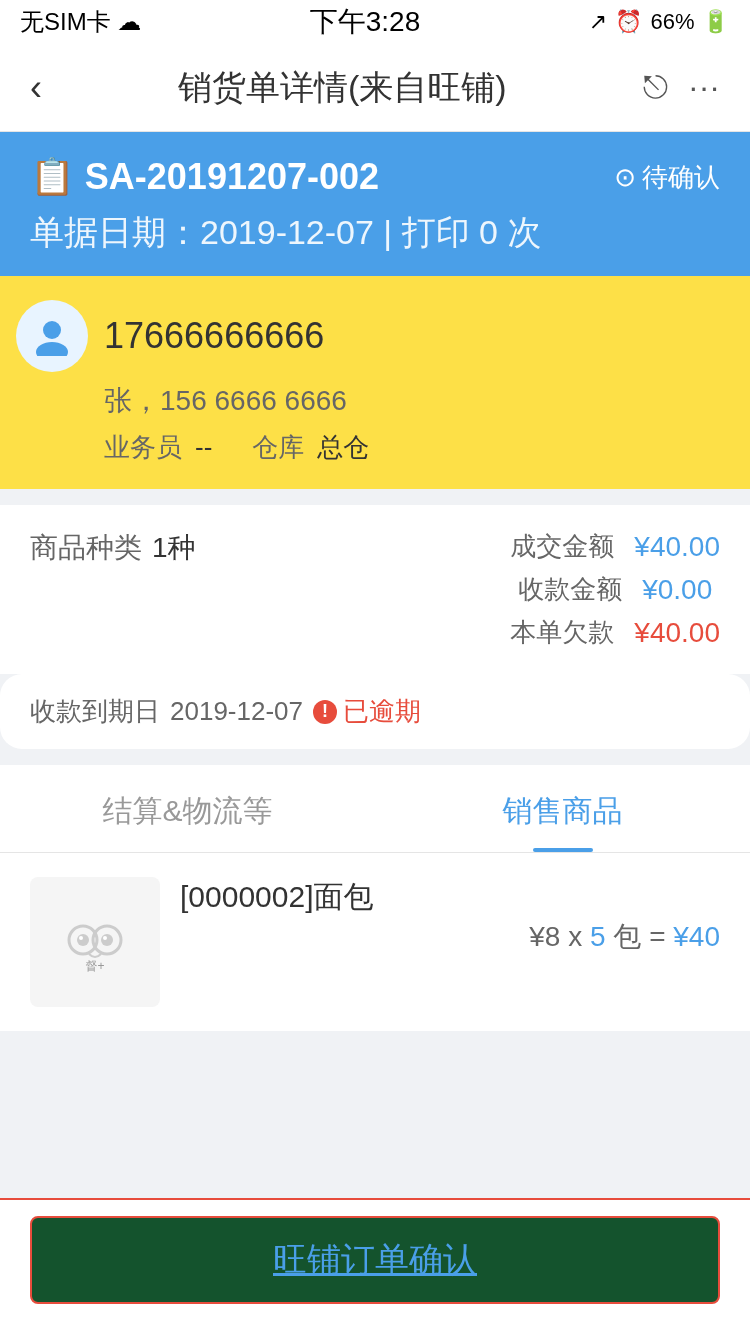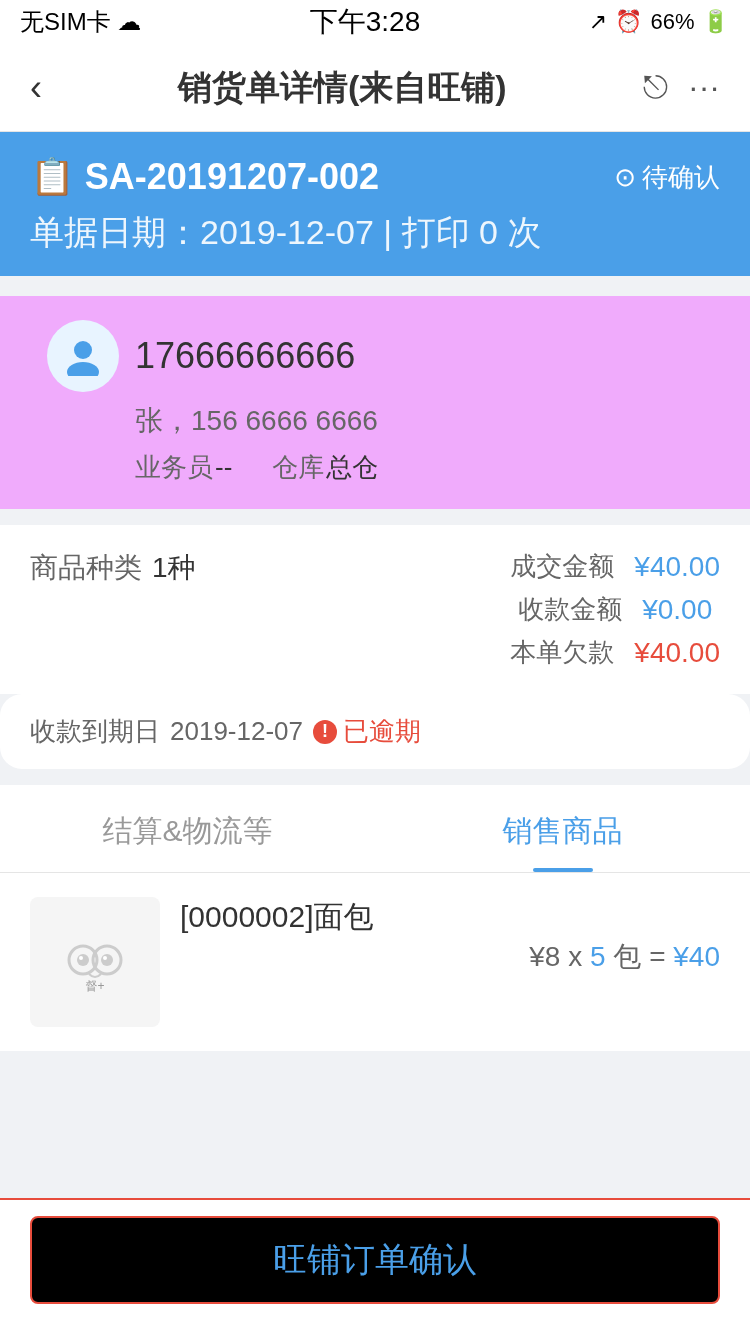--- a/index.html
+++ b/index.html
@@ -35,21 +35,21 @@
       height: 88px;
       background: #fff;
       display: flex;
       align-items: center;
       justify-content: space-between;
       padding: 0 30px;
       border-bottom: 1px solid #e5e5e5;
     }
     .nav-title {
       font-size: 34px;
-      font-weight: 700;
+      font-weight: 400;
       color: #333;
     }
     .nav-back {
       font-size: 36px;
       color: #333;
       cursor: pointer;
     }
     .nav-actions { display: flex; align-items: center; gap: 20px; }
     .nav-icon { font-size: 32px; color: #555; }
 
@@ -80,24 +80,23 @@
       align-items: center;
       gap: 6px;
     }
     .order-meta {
       font-size: 34px;
       color: rgba(255,255,255,0.9);
     }
 
     
     .customer-section {
-      background: #f0abfc;
-      padding: 24px 47px;
+      background: #fde047;
+      padding: 24px 16px;
       margin-bottom: 16px;
-      margin-top: 20px;
     }
     .customer-row {
       display: flex;
       align-items: center;
       gap: 16px;
       margin-bottom: 10px;
     }
     .avatar {
       width: 72px;
       height: 72px;
@@ -123,21 +122,21 @@
     }
     .customer-info-row {
       display: flex;
       align-items: center;
       padding-left: 88px;
       gap: 40px;
     }
     .info-item {
       display: flex;
       align-items: center;
-      gap: 2px;
+      gap: 13px;
       font-size: 26px;
       color: #666;
       justify-content: center;
     }
     .info-value {
       color: #333;
       font-size: 26px;
     }
 
     
@@ -289,28 +288,29 @@
       left: 0;
       width: 750px;
       padding: 16px 30px 30px;
       background: #fff;
       border-top: 2px solid #e74c3c;
     }
     .confirm-btn {
       width: 100%;
       height: 88px;
       border: 2px solid #e74c3c;
-      background: #000000;
+      background: #14532d;
       border-radius: 8px;
       font-size: 34px;
       color: #4a9fe8;
       cursor: pointer;
       display: flex;
       align-items: center;
       justify-content: center;
+      text-decoration: underline;
     }
 
     
     .owl-logo {
       width: 80px;
       height: 60px;
     }
   </style>
 </head>
 <body>

